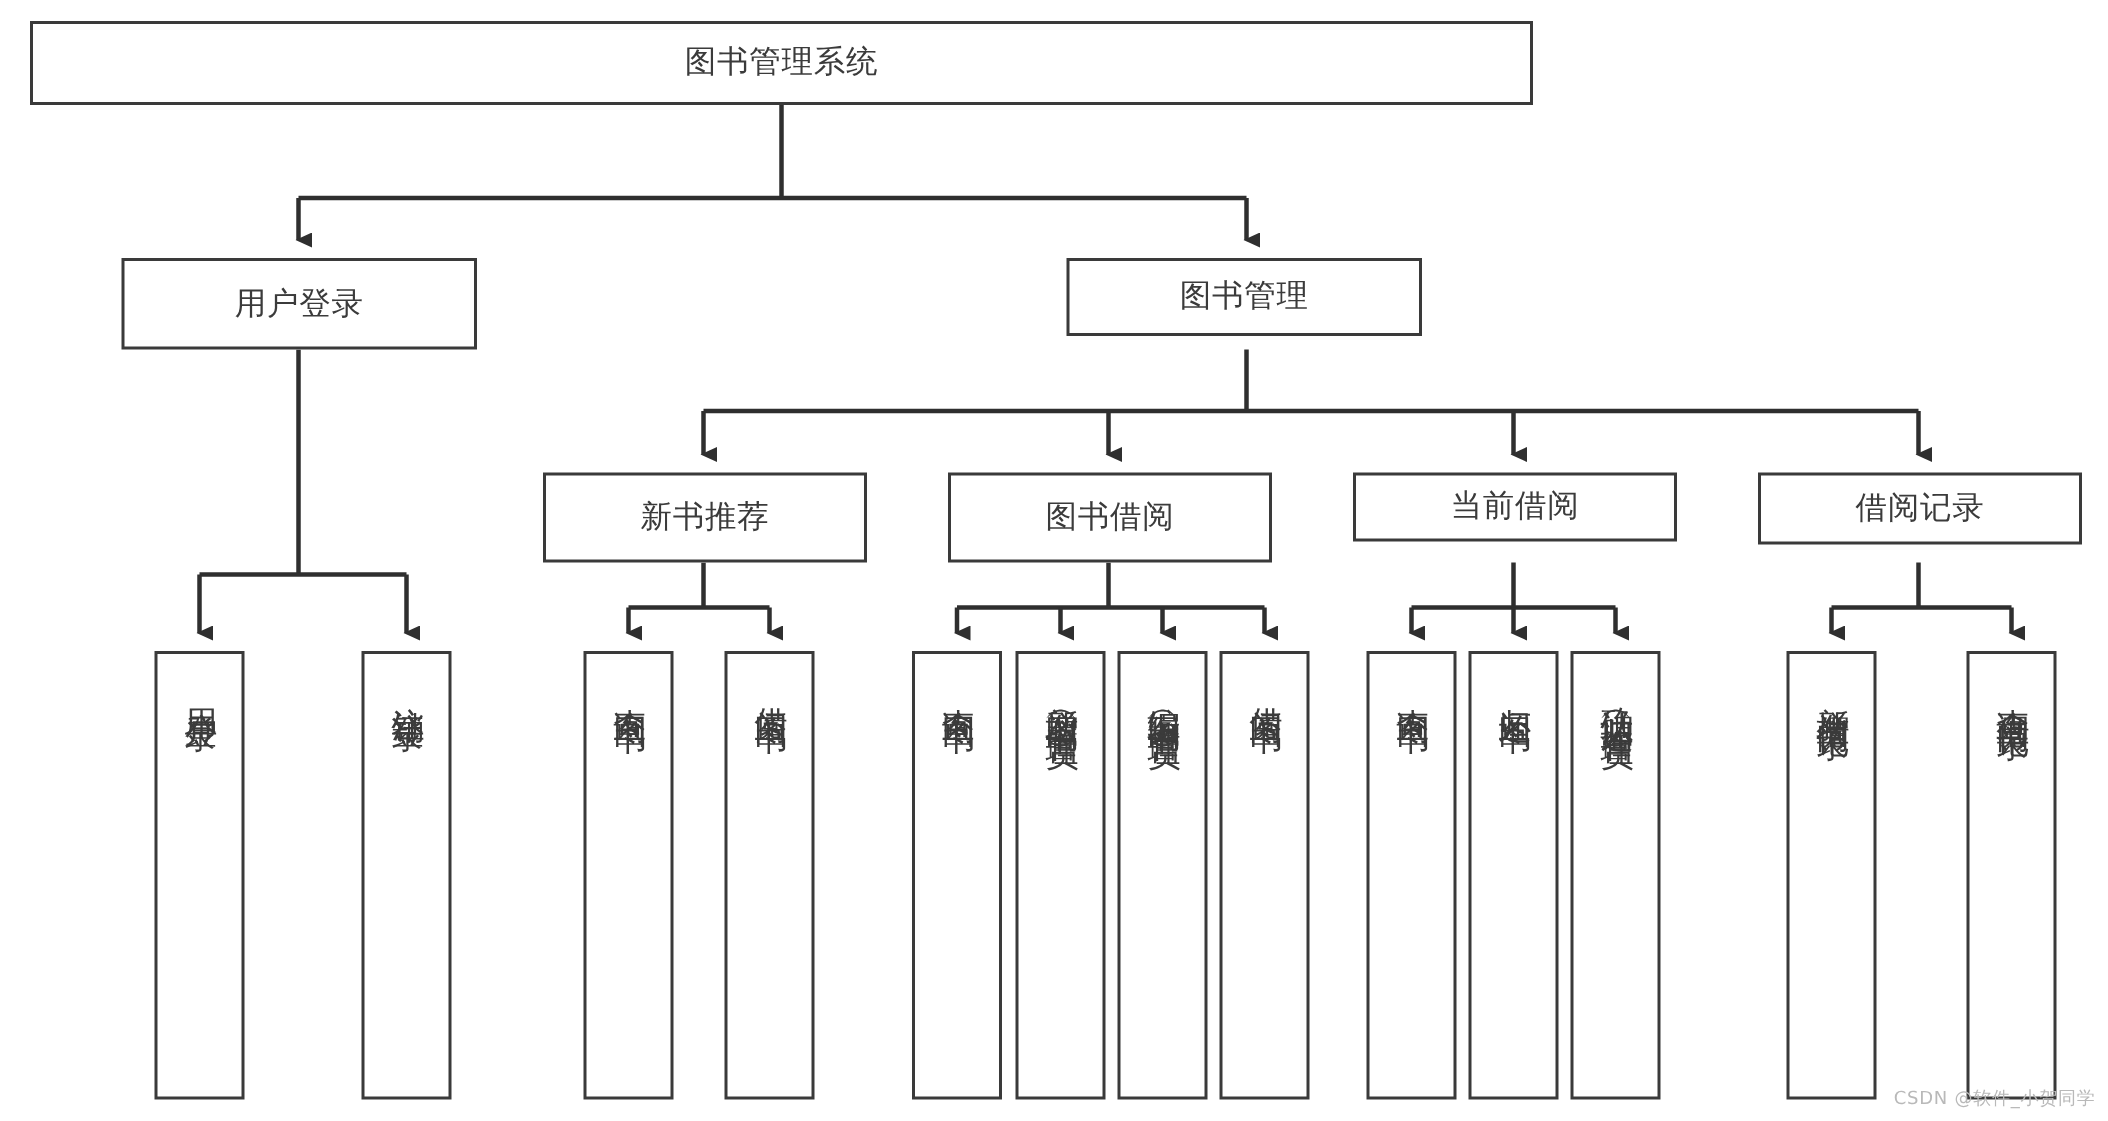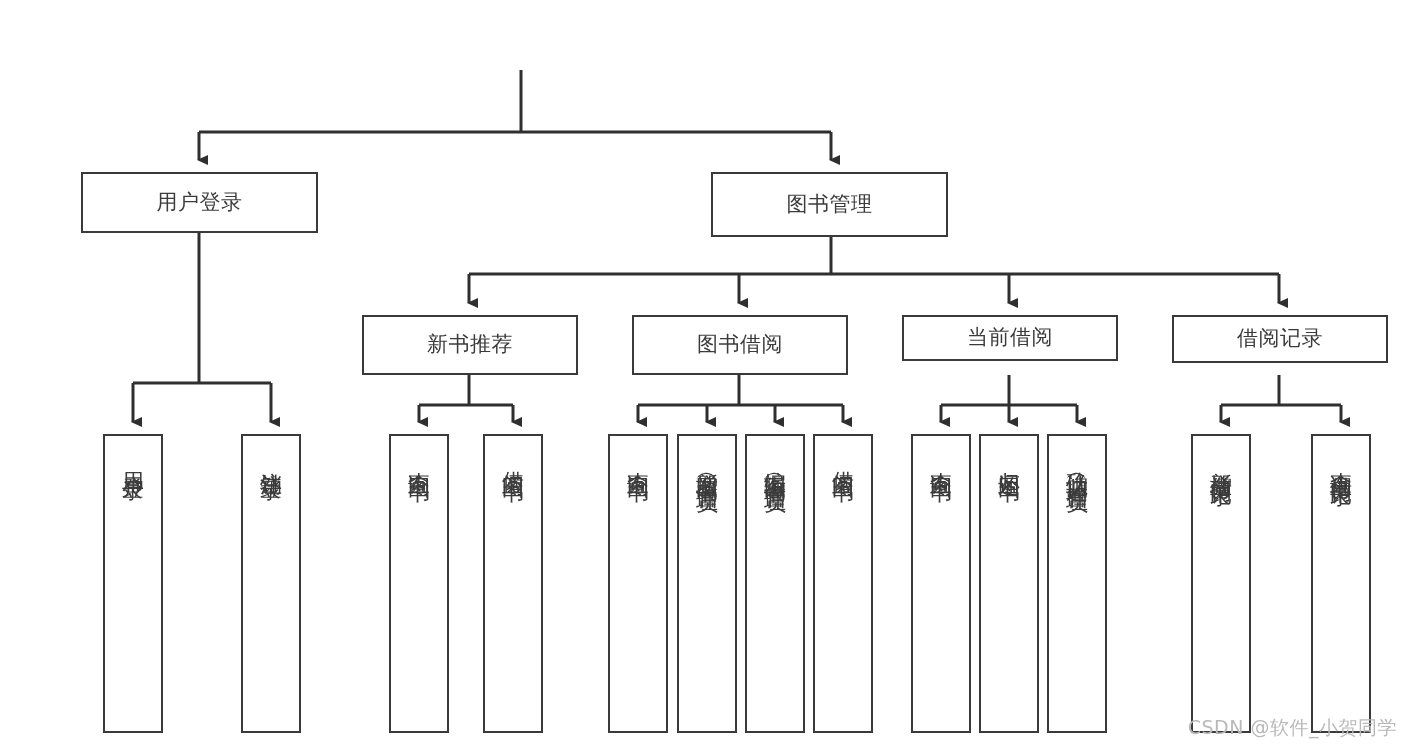--- a/index.html
+++ b/index.html
@@ -40,21 +40,21 @@
     text-orientation:upright;
     font-size:22px;
     line-height:1.0;
     letter-spacing:3px;
     white-space:nowrap;
   }
   .watermark{
     position:absolute;
     right:8px;
     bottom:6px;
-    font-size:19px;
+    font-size:12px;
     color:#b9b9b9;
     letter-spacing:0.5px;
     white-space:nowrap;
     pointer-events:none;
   }
 </style>
 </head>
 <body>
 
 <div id="diagram">
@@ -102,25 +102,28 @@
       <path d="M1009,405 L1009,422" marker-end="url(#arrow)"></path>
       <path d="M1077,405 L1077,422" marker-end="url(#arrow)"></path>
 
       <path d="M1279,375 L1279,405"></path>
       <path d="M1221,405 L1341,405"></path>
       <path d="M1221,405 L1221,422" marker-end="url(#arrow)"></path>
       <path d="M1341,405 L1341,422" marker-end="url(#arrow)"></path>
     </g>
   </svg>
 
+  <div class="node h" style="left:20px;top:14px;width:1002px;height:56px;">
+    <span class="label">图书管理系统</span>
+  </div>
 
   <div class="node h" style="left:81px;top:172px;width:237px;height:61px;">
     <span class="label">用户登录</span>
   </div>
-  <div class="node h" style="left:711px;top:172px;width:237px;height:65px;">
+  <div class="node h" style="left:711px;top:172px;width:237px;height:52px;">
     <span class="label">图书管理</span>
   </div>
 
   <div class="node h" style="left:632px;top:315px;width:216px;height:60px;">
     <span class="label">图书借阅</span>
   </div>
   <div class="node h" style="left:362px;top:315px;width:216px;height:60px;">
     <span class="label">新书推荐</span>
   </div>
   <div class="node h" style="left:902px;top:315px;width:216px;height:46px;">

